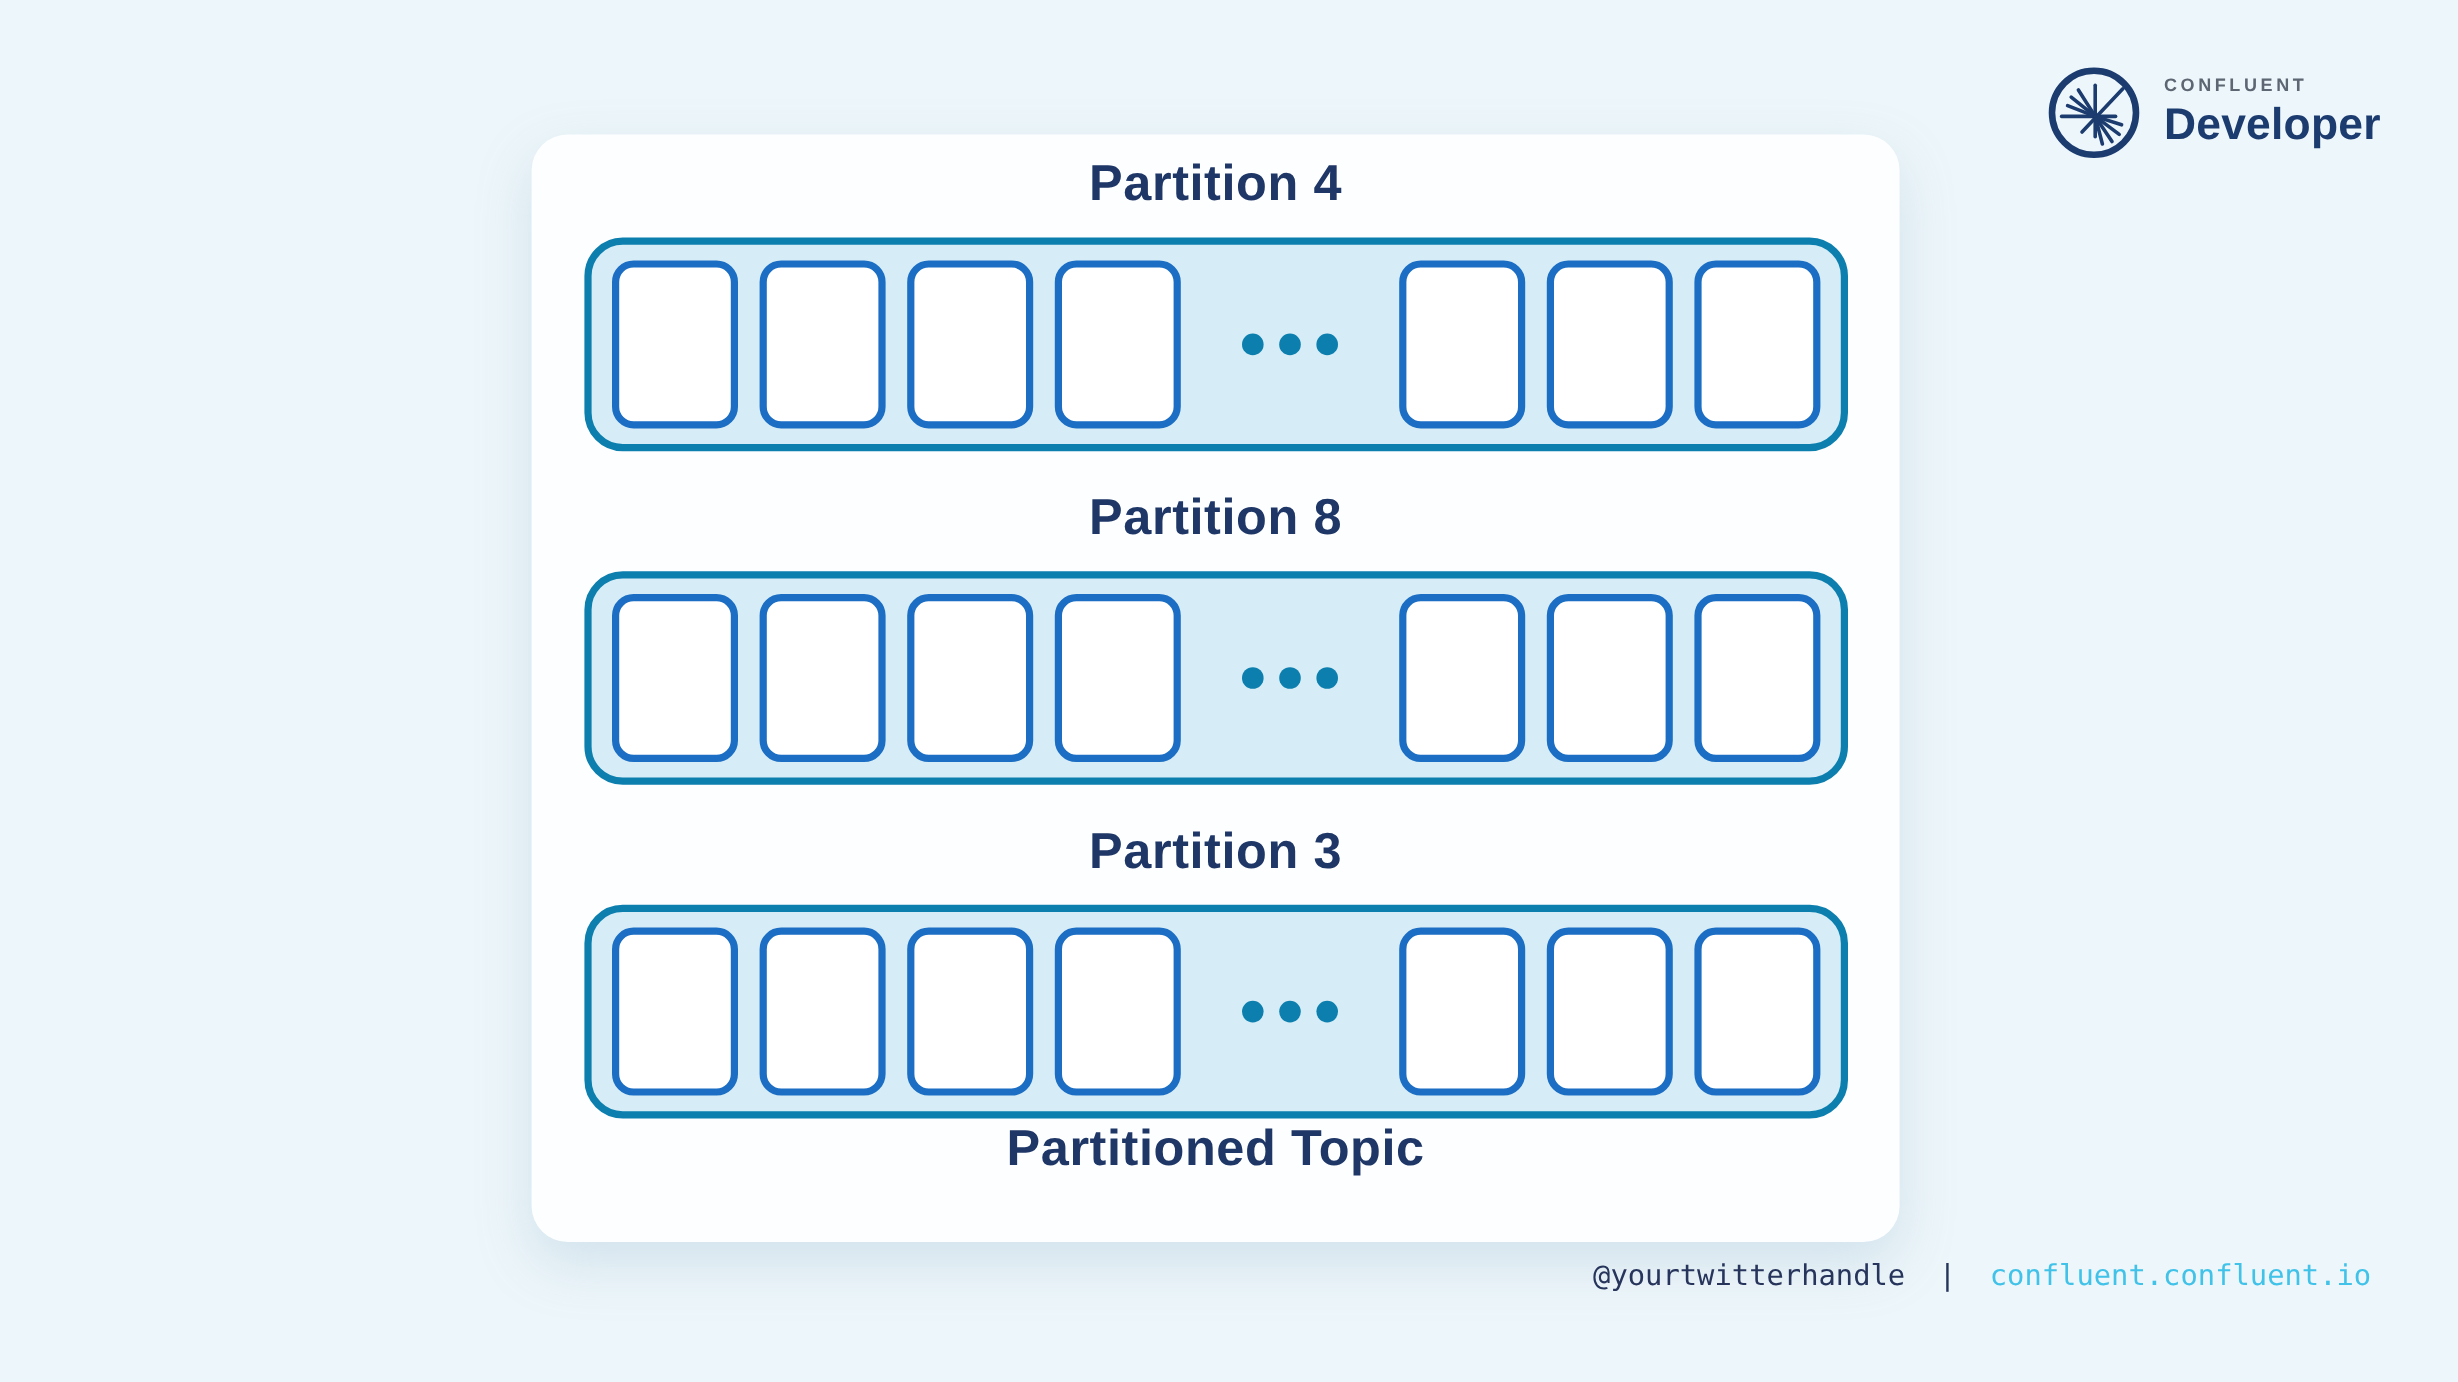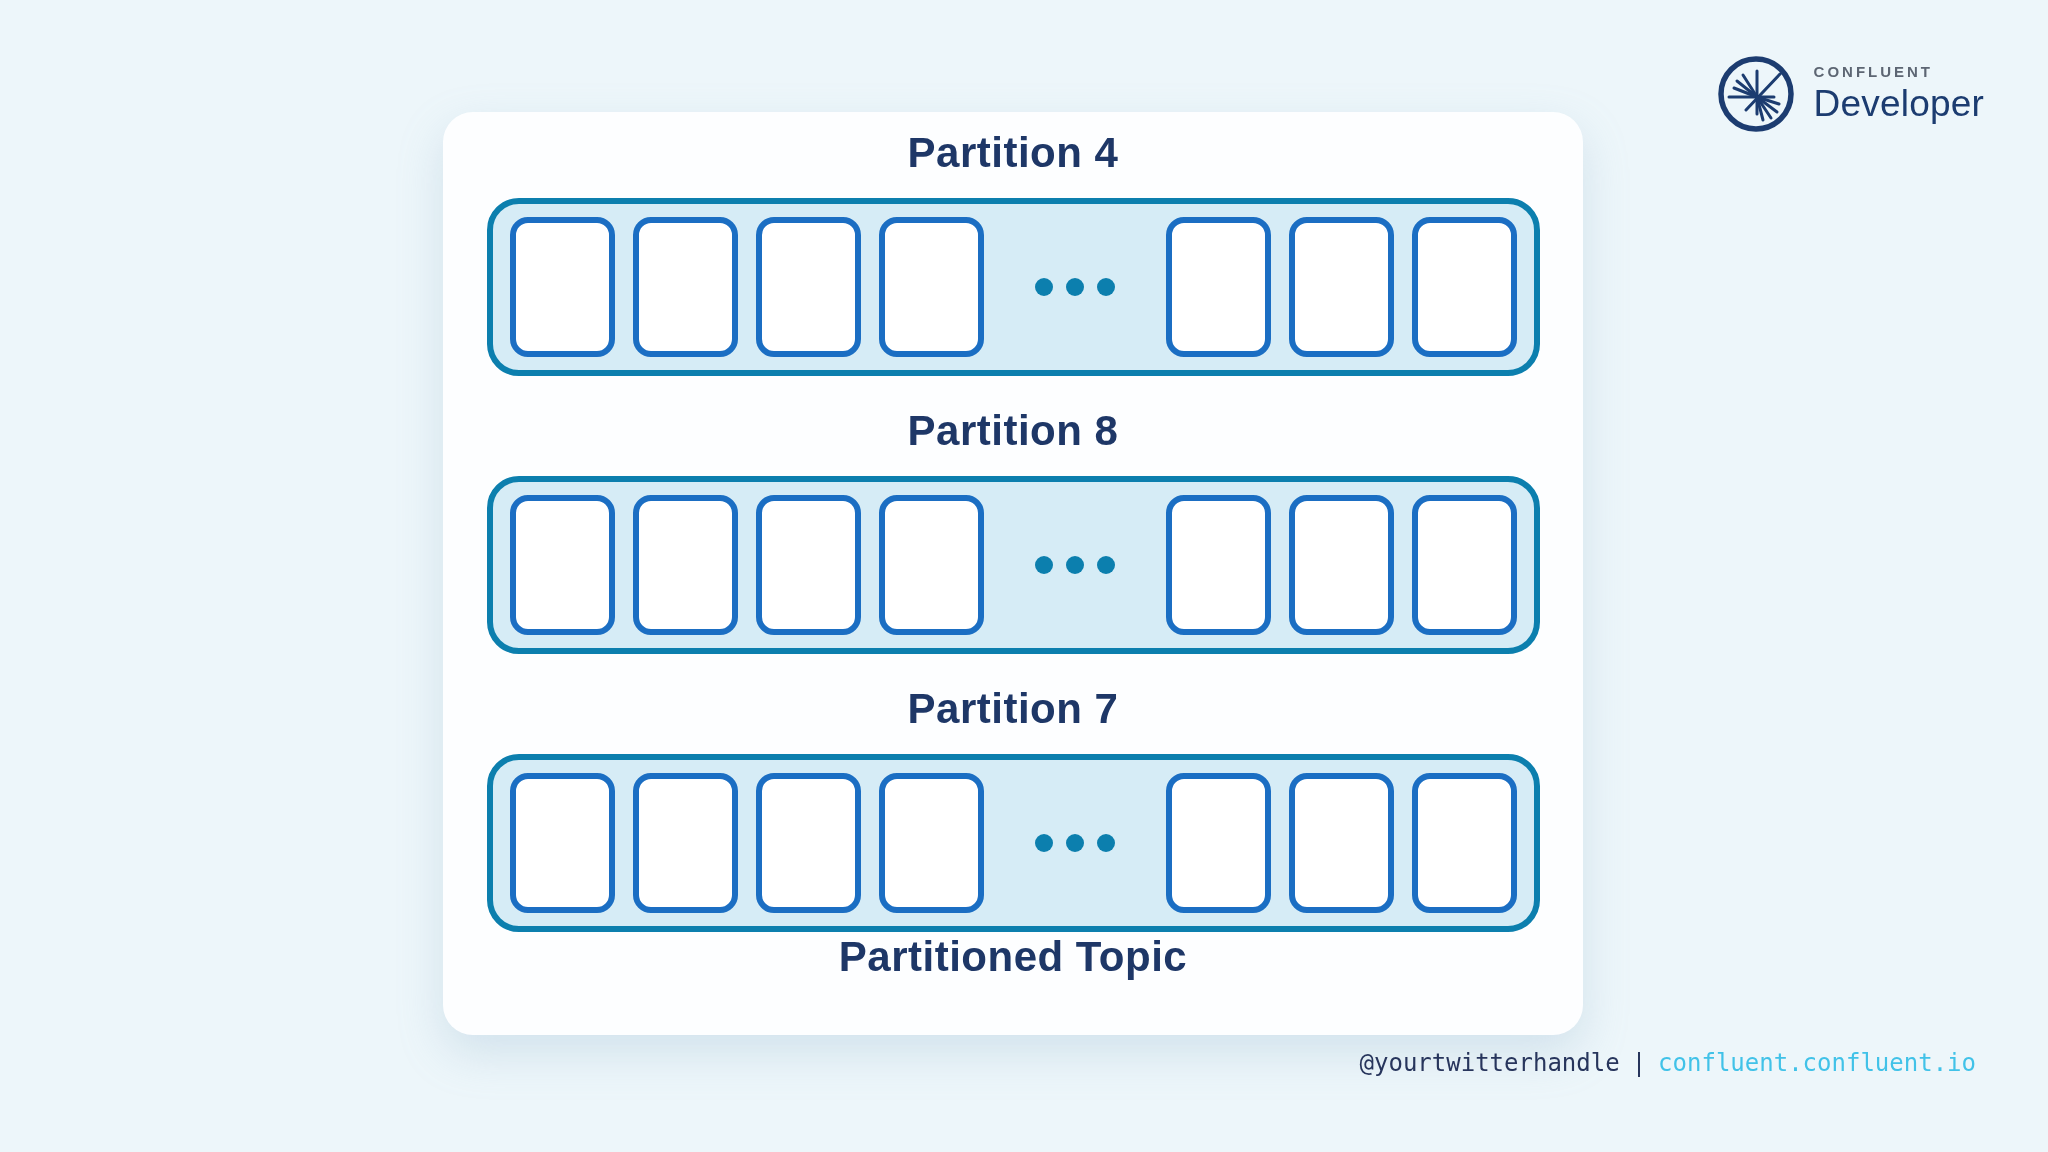--- a/index.html
+++ b/index.html
@@ -53,28 +53,28 @@
     position:absolute; top:54px; right:64px;
     display:flex; align-items:center; gap:18px;
   }
   .logo-mark{width:80px; height:80px;}
   .logo-text{display:flex; flex-direction:column; justify-content:flex-start;}
   .logo-brand{
     font-size:15px; font-weight:600; letter-spacing:3px;
     color:var(--logo_gray);
   }
   .logo-product{
-    margin-top:3px; font-size:37px; font-weight:normal; color:var(--logo_navy);
+    margin-top:3px; font-size:37px; font-weight:bold; color:var(--logo_navy);
     letter-spacing:0.2px;
   }
   .footer{
     position:absolute; top:1046px; right:72px;
     font-family:"DejaVu Sans Mono","Liberation Mono",monospace;
     font-size:24px; line-height:34px; color:var(--footer_text);
-    display:flex; gap:12px; align-items:center;
+    display:flex; gap:28px; align-items:center;
   }
   .footer .link{color:var(--footer_link);}
 </style>
 </head>
 <body>
 
 <div class="card">
 
   <div class="ptitle first">Partition 4</div>
   <div class="partition-row">
@@ -109,21 +109,21 @@
       <span class="dot"></span>
       <span class="dot"></span>
     </div>
     <div class="box-group">
         <div class="msg-box"></div>
         <div class="msg-box"></div>
         <div class="msg-box"></div>
       </div>
   </div>
 
-  <div class="ptitle">Partition 7</div>
+  <div class="ptitle">Partition 3</div>
   <div class="partition-row">
     <div class="box-group">
         <div class="msg-box"></div>
         <div class="msg-box"></div>
         <div class="msg-box"></div>
         <div class="msg-box"></div>
       </div>
     <div class="ellipsis">
       <span class="dot"></span>
       <span class="dot"></span>

